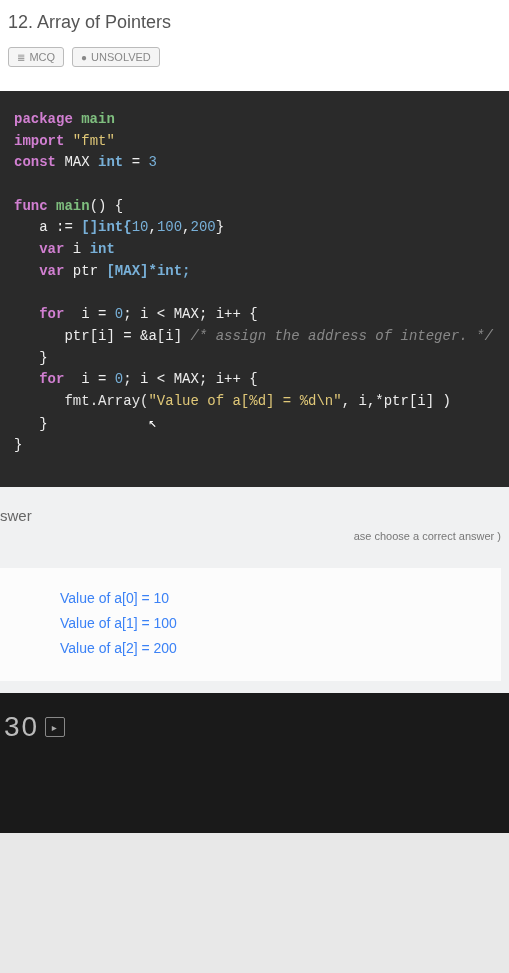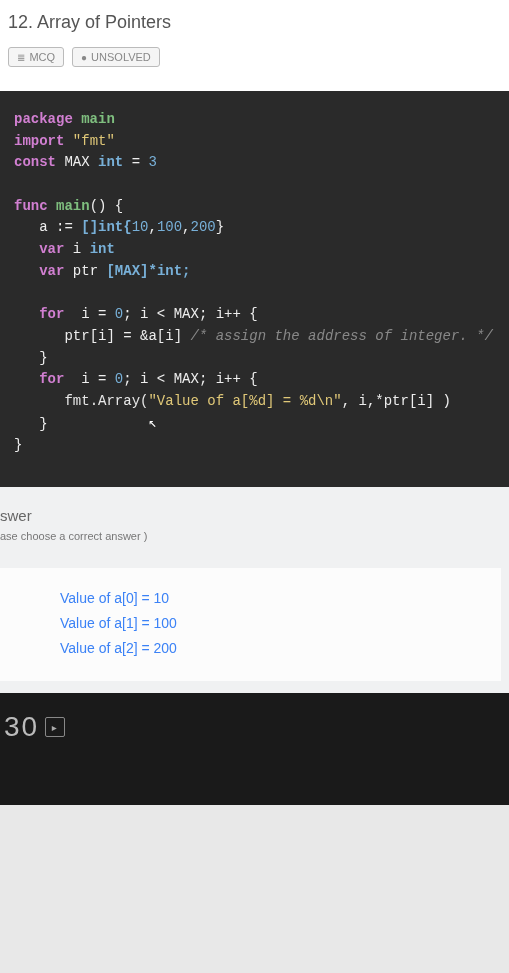--- a/index.html
+++ b/index.html
@@ -77,31 +77,32 @@
 }
 .answer-title {
   font-size: 15px;
   color: #666;
   margin-bottom: 6px;
 }
 .answer-sub {
   font-size: 11px;
   color: #777;
   margin-bottom: 26px;
+  text-align: right;
 }
 .option-box {
   background: #fcfcfc;
   padding: 18px 12px 20px 60px;
   font-size: 14px;
   color: #3b82f6;
   line-height: 1.8;
 }
 .bottom-bar {
   background: #1a1a1a;
-  height: 112px;
+  height: 140px;
   position: relative;
   display:flex;
   align-items:flex-start;
   padding-top: 18px;
   padding-left: 0;
 }
 .timer {
   color: #bbb;
   font-size: 28px;
   font-weight: 300;

